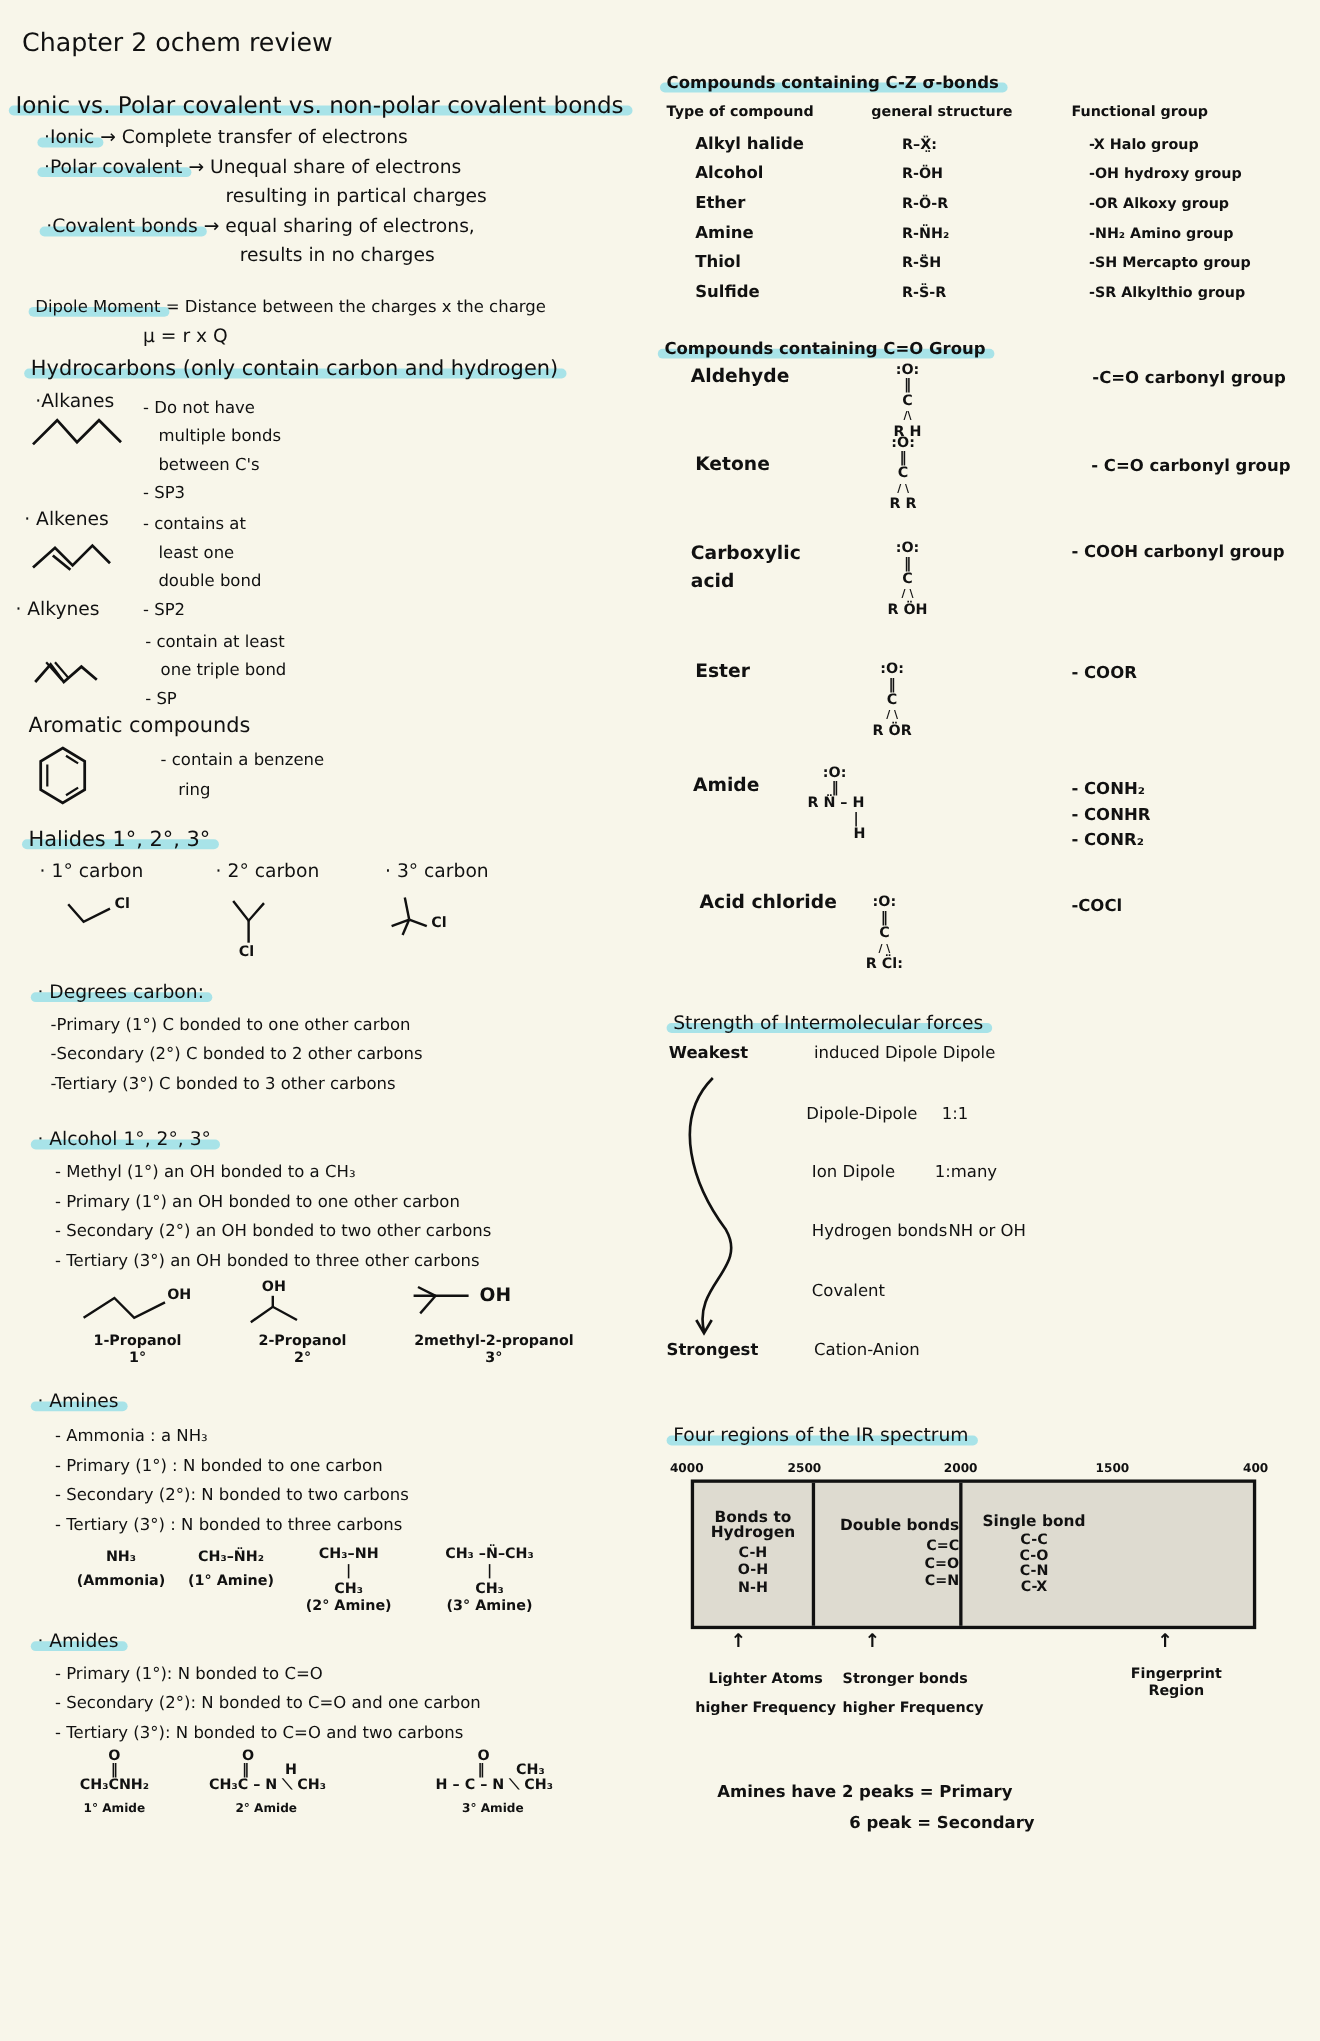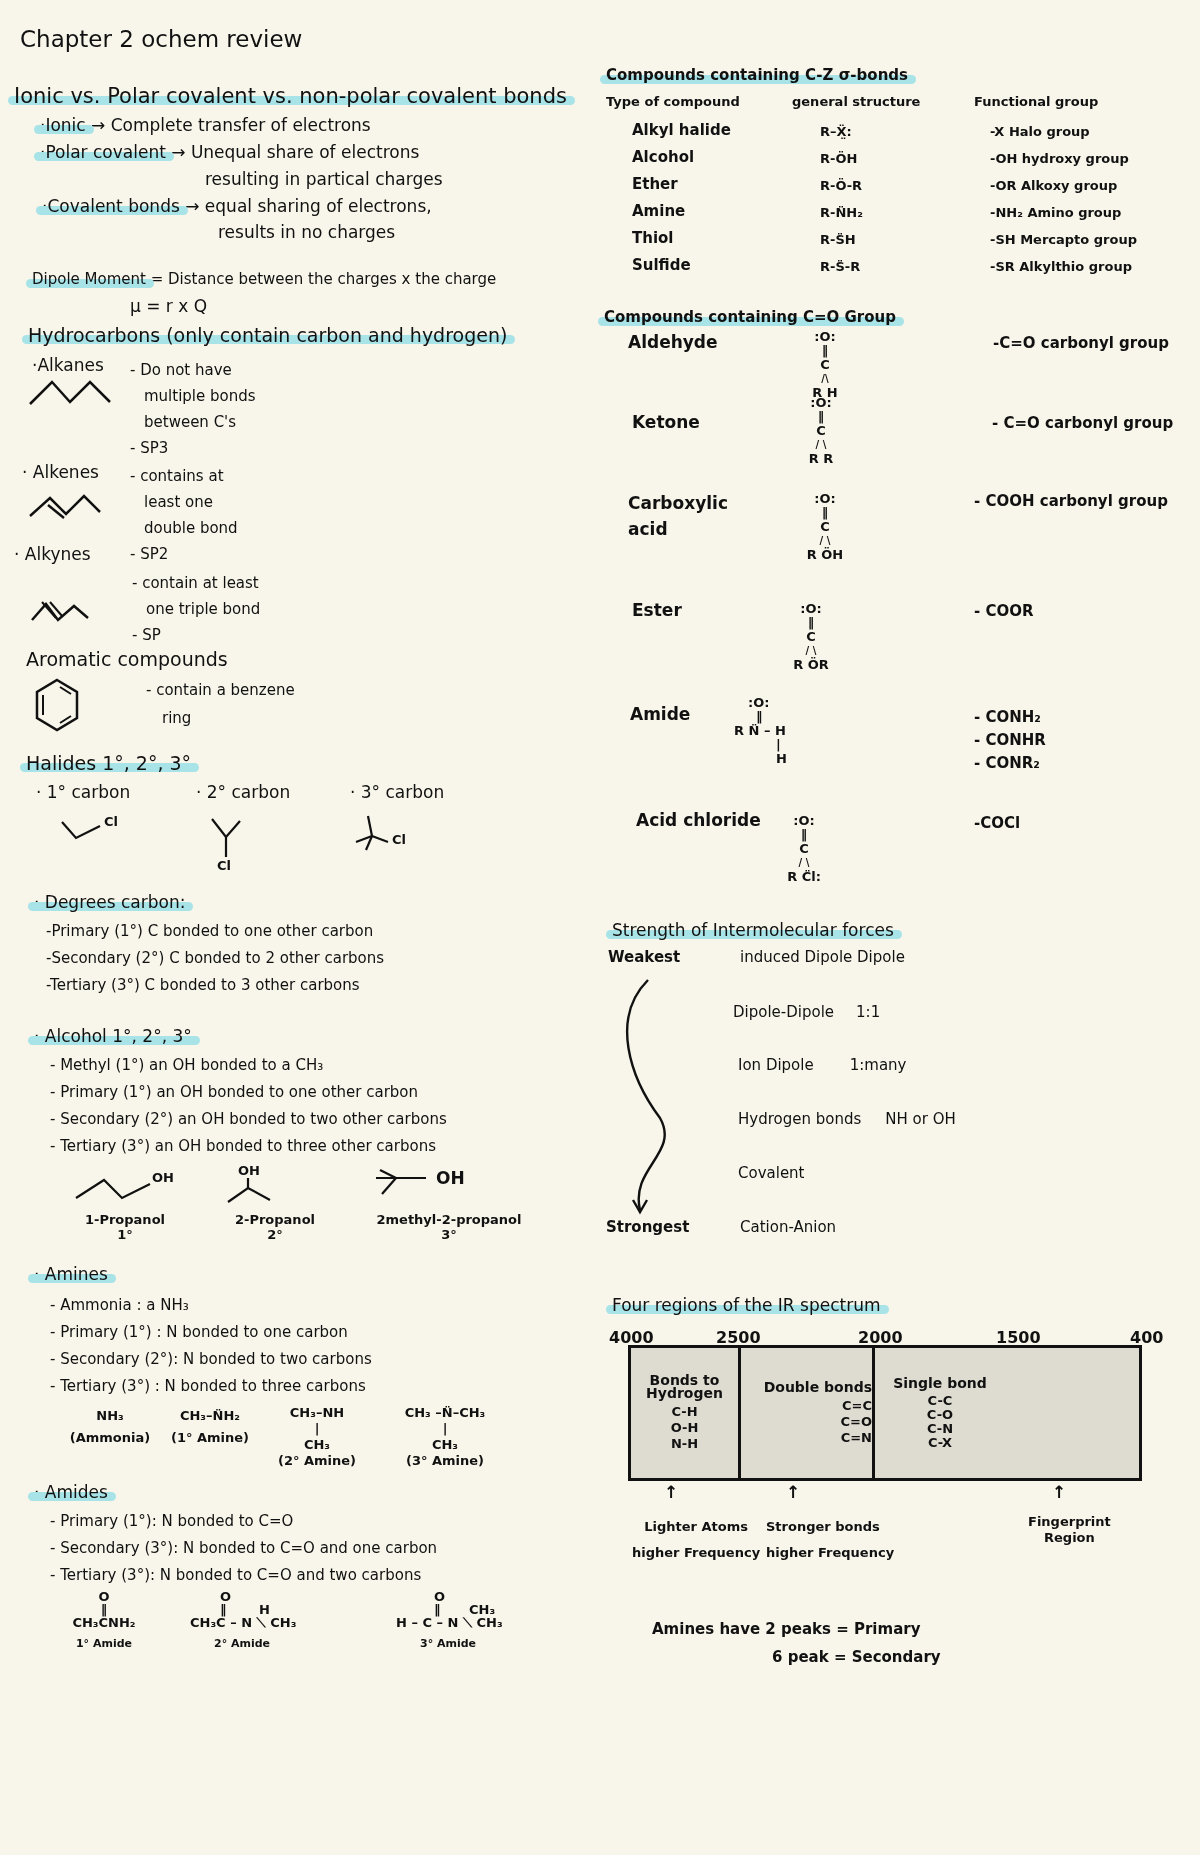--- a/index.html
+++ b/index.html
@@ -8,21 +8,21 @@
   .abs{position:absolute;white-space:nowrap;}
   .hl{position:relative;display:inline-block;}
   .hl::before{content:"";position:absolute;left:-6px;right:-8px;top:52%;height:9px;background:#a8e3e8;border-radius:5px;z-index:0;}
   .hl > span{position:relative;z-index:1;}
   .t-title{font-size:23px;}
   .t-h{font-size:21px;}
   .t-h2{font-size:19px;}
   .t-b{font-size:17px;}
   .t-s{font-size:15px;}
   .t-xs{font-size:13px;}
-  .t-xxs{font-size:16px;}
+  .t-xxs{font-size:11px;}
   .bold{font-weight:bold;}
   svg{position:absolute;overflow:visible;}
   .struct{position:absolute;font-size:13px;font-weight:bold;text-align:center;line-height:14px;}
   .ir-box{position:absolute;left:628px;top:1345px;width:508px;height:130px;border:3px solid #111;background:#dedbd0;display:flex;}
   .ir-cell{border-right:3px solid #111;display:flex;flex-direction:column;align-items:center;justify-content:center;font-weight:bold;font-size:13px;line-height:16px;}
   .ir-cell:last-child{border-right:none;}
   .ir-cell .hd{font-size:14px;margin-bottom:4px;text-align:center;line-height:13px;}
 </style>
 </head>
 <body>
@@ -202,21 +202,21 @@
     <div>|</div>
     <div>CH₃</div>
     <div>(3° Amine)</div>
   </div>
 
 <div class="abs t-b" style="left:34px;top:1482px;">
   <span class="hl">· <span>Amides</span></span>
 </div>
 <div class="abs t-s" style="left:50px;top:1508px;line-height:27px;">
   <div>- Primary (1°): N bonded to C=O</div>
-  <div>- Secondary (3°): N bonded to C=O and one carbon</div>
+  <div>- Secondary (2°): N bonded to C=O and one carbon</div>
   <div>- Tertiary (3°): N bonded to C=O and two carbons</div>
 </div>
 <div class="abs t-xs bold" style="left:64px;top:1590px;text-align:center;width:80px;line-height:13px;">
     <div>O</div>
     <div>‖</div>
     <div>CH₃CNH₂</div>
     <div style="margin-top:8px;font-size:11px">1° Amide</div>
   </div>
 <div class="abs t-xs bold" style="left:190px;top:1590px;line-height:13px;">
     <div style="padding-left:30px">O</div>
@@ -336,21 +336,21 @@
 </div>
 <div class="abs t-s bold" style="left:608px;top:948px;">Weakest</div>
 <div class="abs t-s bold" style="left:606px;top:1218px;">Strongest</div>
 <svg style="left:620px;top:978px;" width="60" height="240">
     <path d="M28,2 C-10,40 10,100 40,140 C60,175 10,190 20,232" fill="none" stroke="#111" stroke-width="2.4"></path>
     <polyline points="13,222 20,234 27,222" fill="none" stroke="#111" stroke-width="2.4"></polyline>
   </svg>
 <div class="abs t-s" style="left:740px;top:948px;"><span>induced Dipole Dipole</span></div>
 <div class="abs t-s" style="left:733px;top:1003px;"><span>Dipole-Dipole</span><span style="margin-left:22px">1:1</span></div>
 <div class="abs t-s" style="left:738px;top:1056px;"><span>Ion Dipole</span><span style="margin-left:36px">1:many</span></div>
-<div class="abs t-s" style="left:738px;top:1110px;"><span>Hydrogen bonds</span><span style="margin-left:24px">NH or OH</span></div>
+<div class="abs t-s" style="left:738px;top:1110px;"><span>Hydrogen bonds</span><span style="margin-left:1px">NH or OH</span></div>
 <div class="abs t-s" style="left:738px;top:1164px;"><span>Covalent</span></div>
 <div class="abs t-s" style="left:740px;top:1218px;"><span>Cation-Anion</span></div>
 
 <div class="abs t-b" style="left:612px;top:1295px;">
   <span class="hl"><span>Four regions of the IR spectrum</span></span>
 </div>
 <div class="abs t-xxs bold" style="left:609px;top:1328px;">4000</div>
 <div class="abs t-xxs bold" style="left:716px;top:1328px;">2500</div>
 <div class="abs t-xxs bold" style="left:858px;top:1328px;">2000</div>
 <div class="abs t-xxs bold" style="left:996px;top:1328px;">1500</div>

